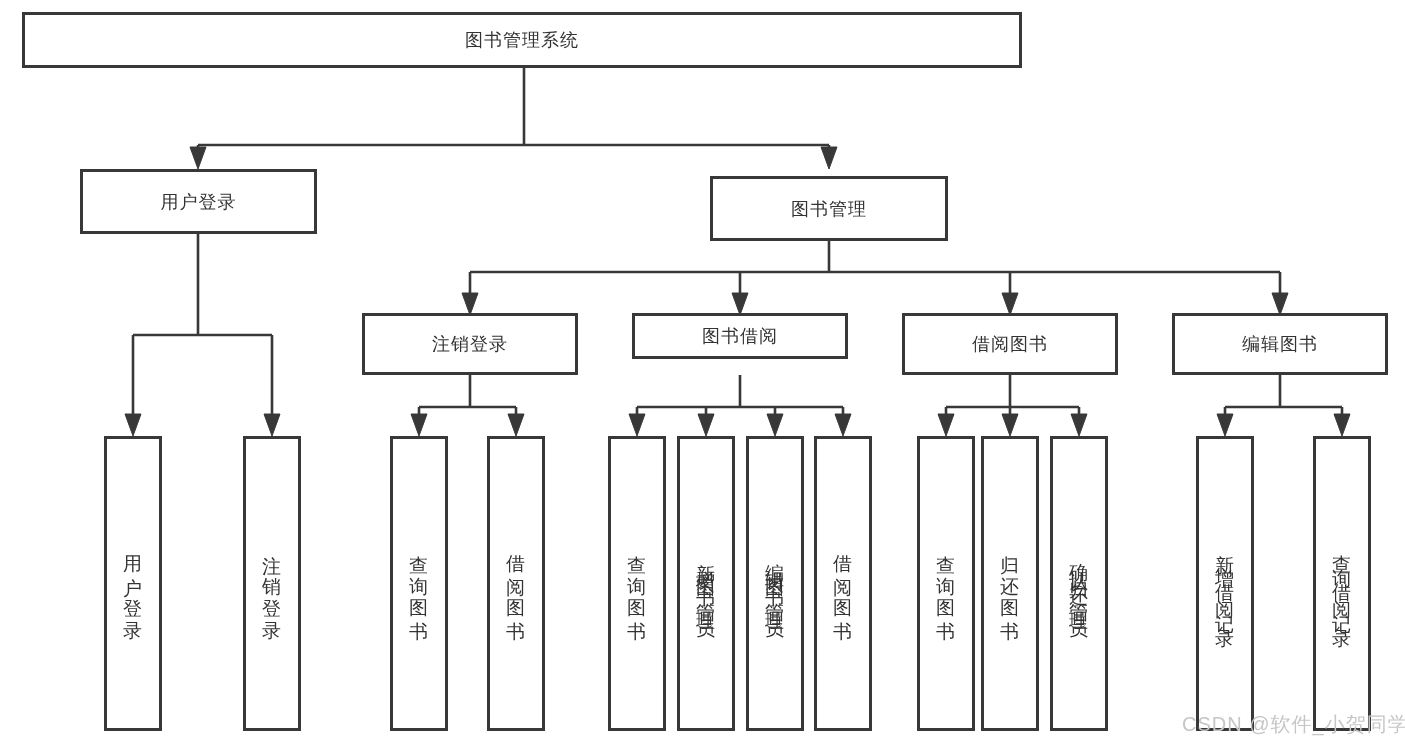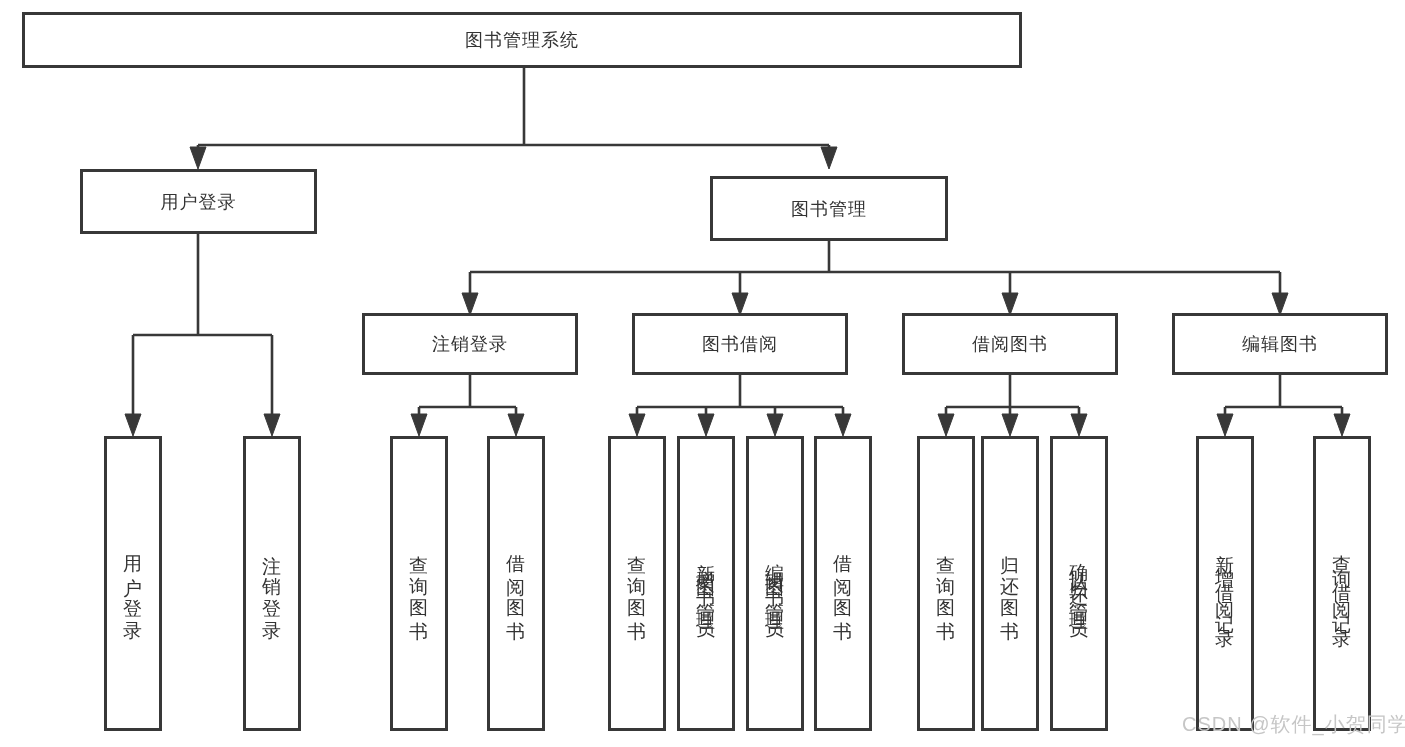--- a/index.html
+++ b/index.html
@@ -123,21 +123,21 @@
   <div class="hbox" style="left:80px;top:169px;width:237px;height:65px;">
     <span>用户登录</span>
   </div>
   <div class="hbox" style="left:710px;top:176px;width:238px;height:65px;">
     <span>图书管理</span>
   </div>
 
   <div class="hbox" style="left:362px;top:313px;width:216px;height:62px;">
     <span>注销登录</span>
   </div>
-  <div class="hbox" style="left:632px;top:313px;width:216px;height:62px;">
+  <div class="hbox" style="left:632px;top:313px;width:216px;height:46px;">
     <span>图书借阅</span>
   </div>
   <div class="hbox" style="left:902px;top:313px;width:216px;height:62px;">
     <span>借阅图书</span>
   </div>
   <div class="hbox" style="left:1172px;top:313px;width:216px;height:62px;">
     <span>编辑图书</span>
   </div>
 
   <div class="vbox" style="left:104px;">

